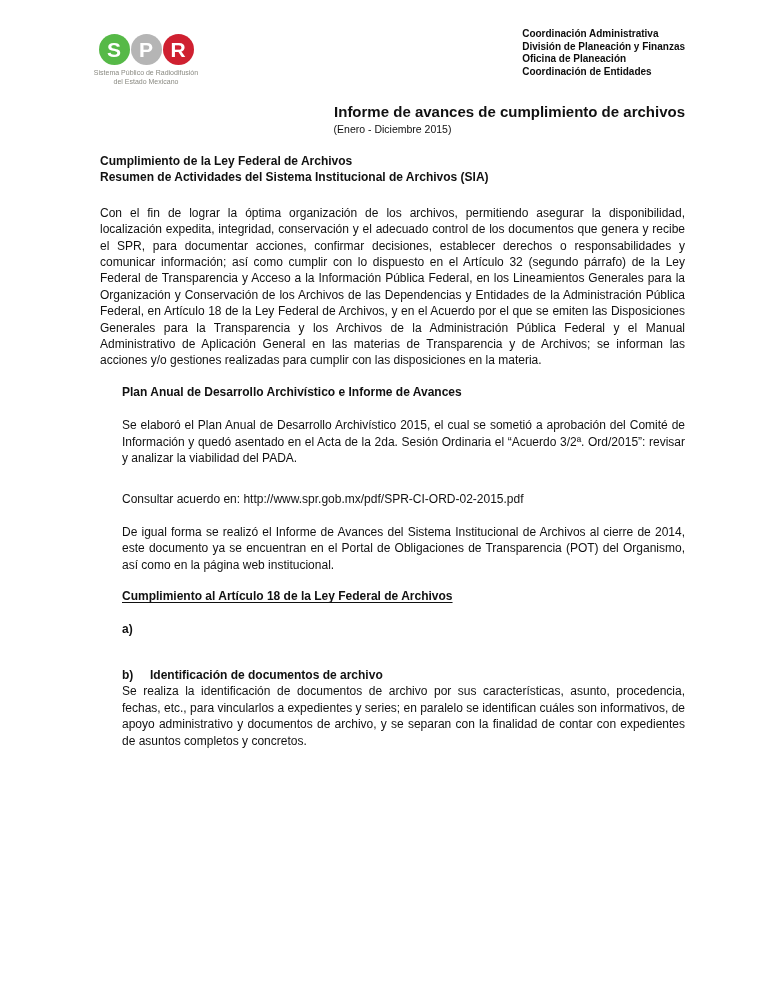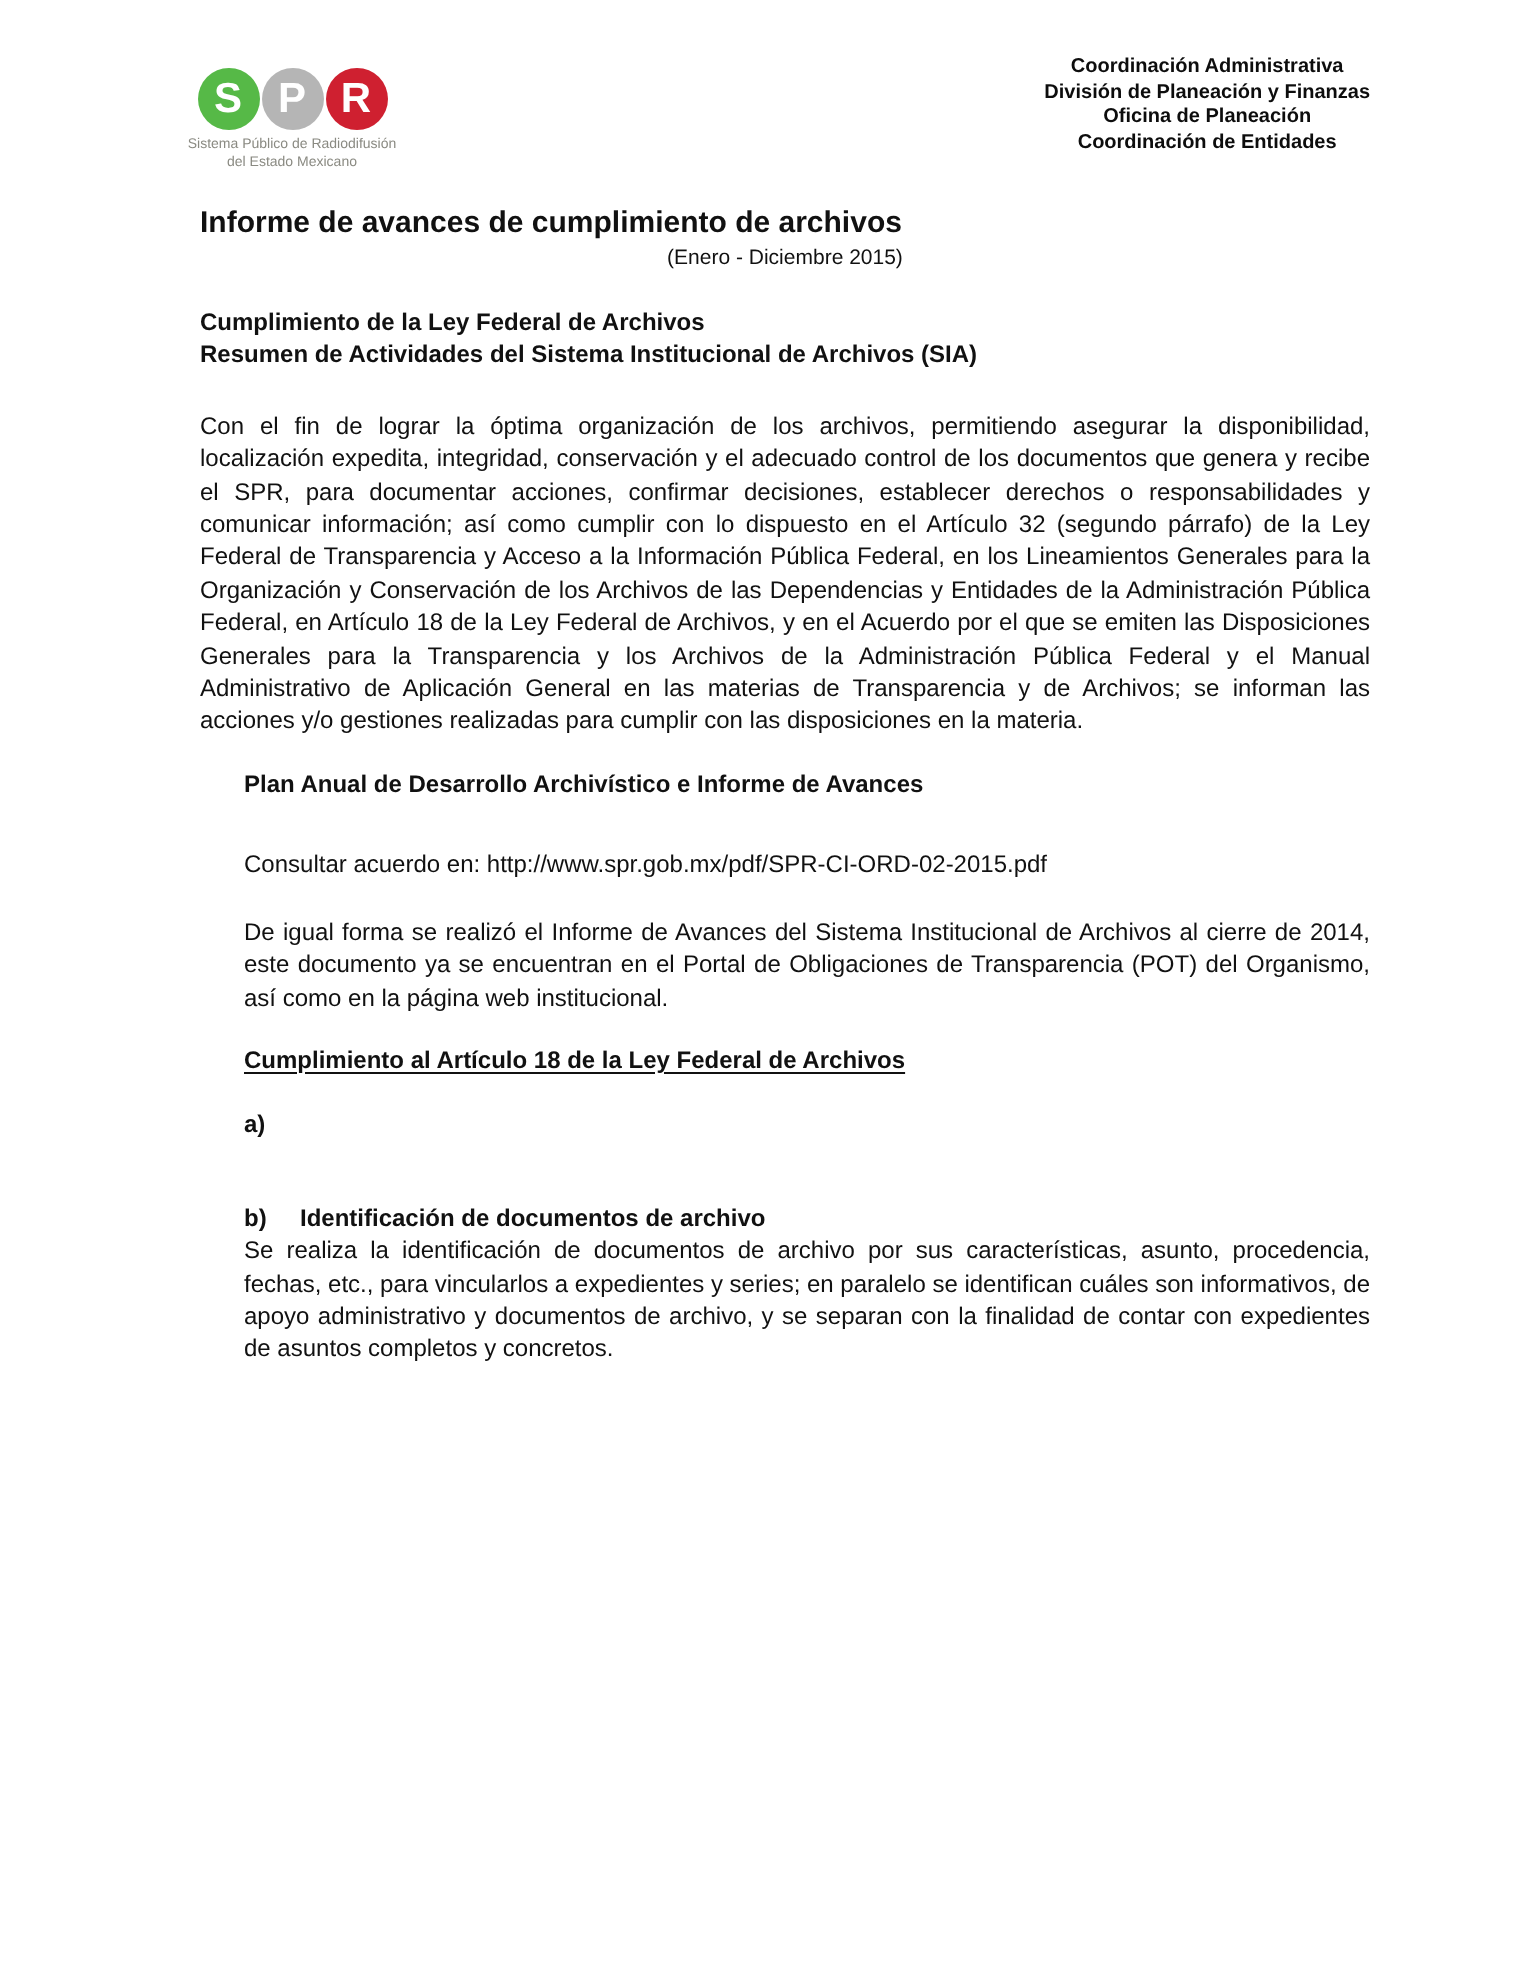--- a/index.html
+++ b/index.html
@@ -23,26 +23,26 @@
     width:31px; height:31px; border-radius:50%;
     color:#fff; font-weight:bold; font-size:21px;
     display:flex; align-items:center; justify-content:center;
     line-height:1;
   }
   .logo-caption {
     margin-top:3px; font-size:7px; line-height:9px; color:#8a8a82;
   }
   .header-right {
     position:absolute; top:28px; right:83px;
-    text-align:center; font-weight:bold;
+    text-align:left; font-weight:bold;
     font-size:10px; line-height:12.5px; color:#0d0d0d;
   }
   
   .doc-title {
-    text-align:left; font-weight:bold; font-size:15px; line-height:18px;
+    text-align:right; font-weight:bold; font-size:15px; line-height:18px;
   }
   .doc-subtitle {
     text-align:center; font-size:10.5px; line-height:13px; margin-top:2px;
   }
   
   .body-text { font-size:12px; line-height:16.4px; }
   .intro-head { margin-top:17px; font-weight:bold; }
   .intro-para { margin-top:19px; text-align:justify; }
   .indent { margin-left:22px; }
   .sec-head {
@@ -89,20 +89,21 @@
   <div class="body-text">
 
     <div class="intro-head">
       <div>Cumplimiento de la Ley Federal de Archivos</div>
       <div>Resumen de Actividades del Sistema Institucional de Archivos (SIA)</div>
     </div>
     <p class="intro-para">Con el fin de lograr la óptima organización de los archivos, permitiendo asegurar la disponibilidad, localización expedita, integridad, conservación y el adecuado control de los documentos que genera y recibe el SPR, para documentar acciones, confirmar decisiones, establecer derechos o responsabilidades y comunicar información; así como cumplir con lo dispuesto en el Artículo 32 (segundo párrafo) de la Ley Federal de Transparencia y Acceso a la Información Pública Federal, en los Lineamientos Generales para la Organización y Conservación de los Archivos de las Dependencias y Entidades de la Administración Pública Federal, en Artículo 18 de la Ley Federal de Archivos, y en el Acuerdo por el que se emiten las Disposiciones Generales para la Transparencia y los Archivos de la Administración Pública Federal y el Manual Administrativo de Aplicación General en las materias de Transparencia y de Archivos; se informan las acciones y/o gestiones realizadas para cumplir con las disposiciones en la materia.</p>
 
     <div class="indent">
       <div class="sub-head">Plan Anual de Desarrollo Archivístico e Informe de Avances</div>
+      <p class="para">Se elaboró el Plan Anual de Desarrollo Archivístico 2015, el cual se sometió a aprobación del Comité de Información y quedó asentado en el Acta de la 2da. Sesión Ordinaria el “Acuerdo 3/2ª. Ord/2015”: revisar y analizar la viabilidad del PADA.</p>
       <p class="consult-line">Consultar acuerdo en: http://www.spr.gob.mx/pdf/SPR-CI-ORD-02-2015.pdf</p>
       <p class="para">De igual forma se realizó el Informe de Avances del Sistema Institucional de Archivos al cierre de 2014, este documento ya se encuentran en el Portal de Obligaciones de Transparencia (POT) del Organismo, así como en la página web institucional.</p>
     </div>
 
     <div class="indent">
       <div class="sec-head sec-head-2">Cumplimiento al Artículo 18 de la Ley Federal de Archivos</div>
 
       <div class="item">
         <div class="item-title">
           <span class="item-label">a)</span>

